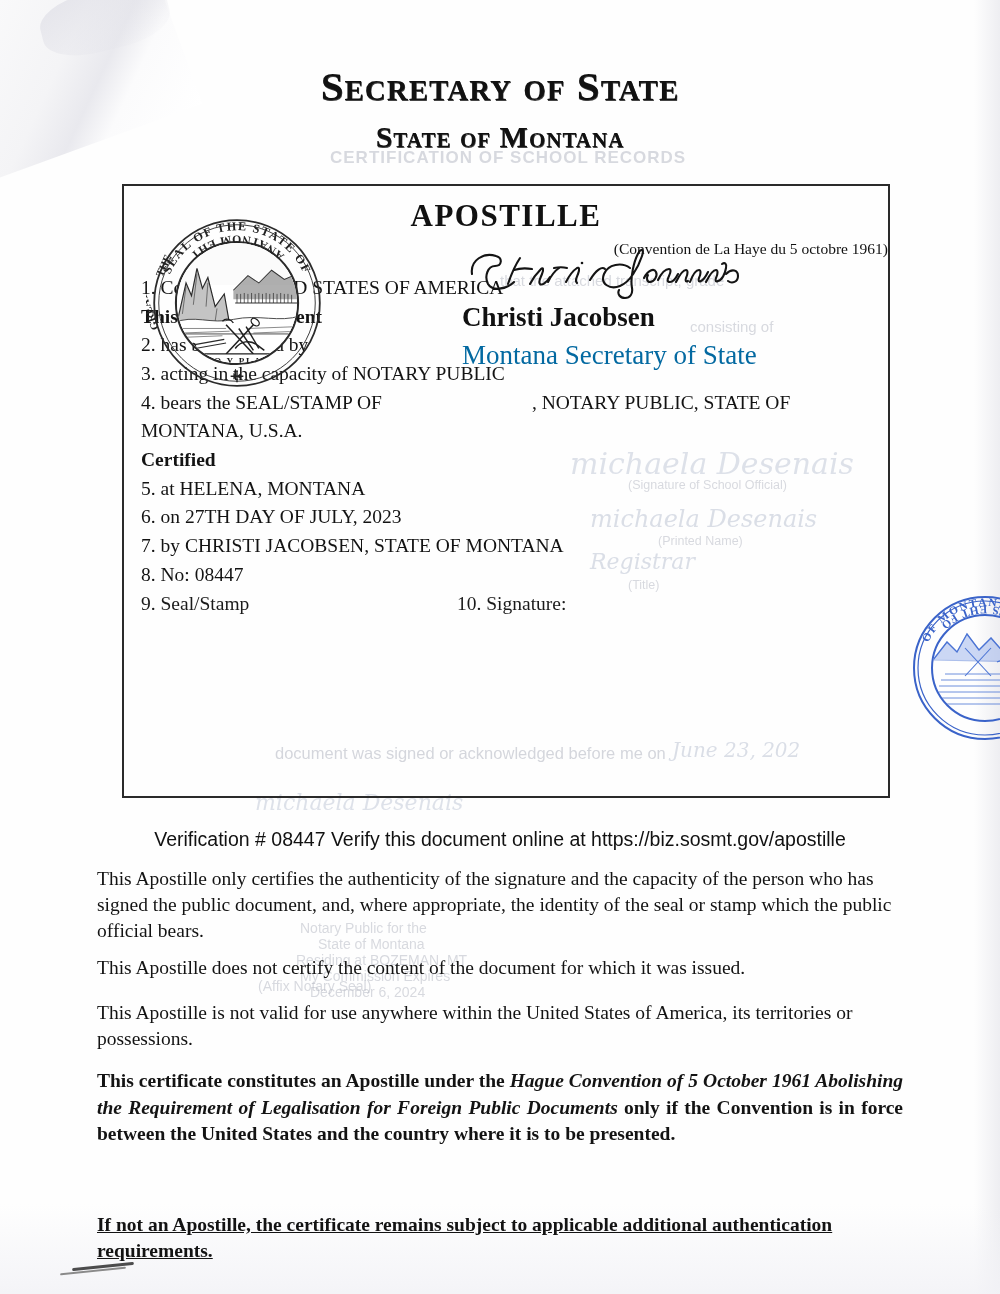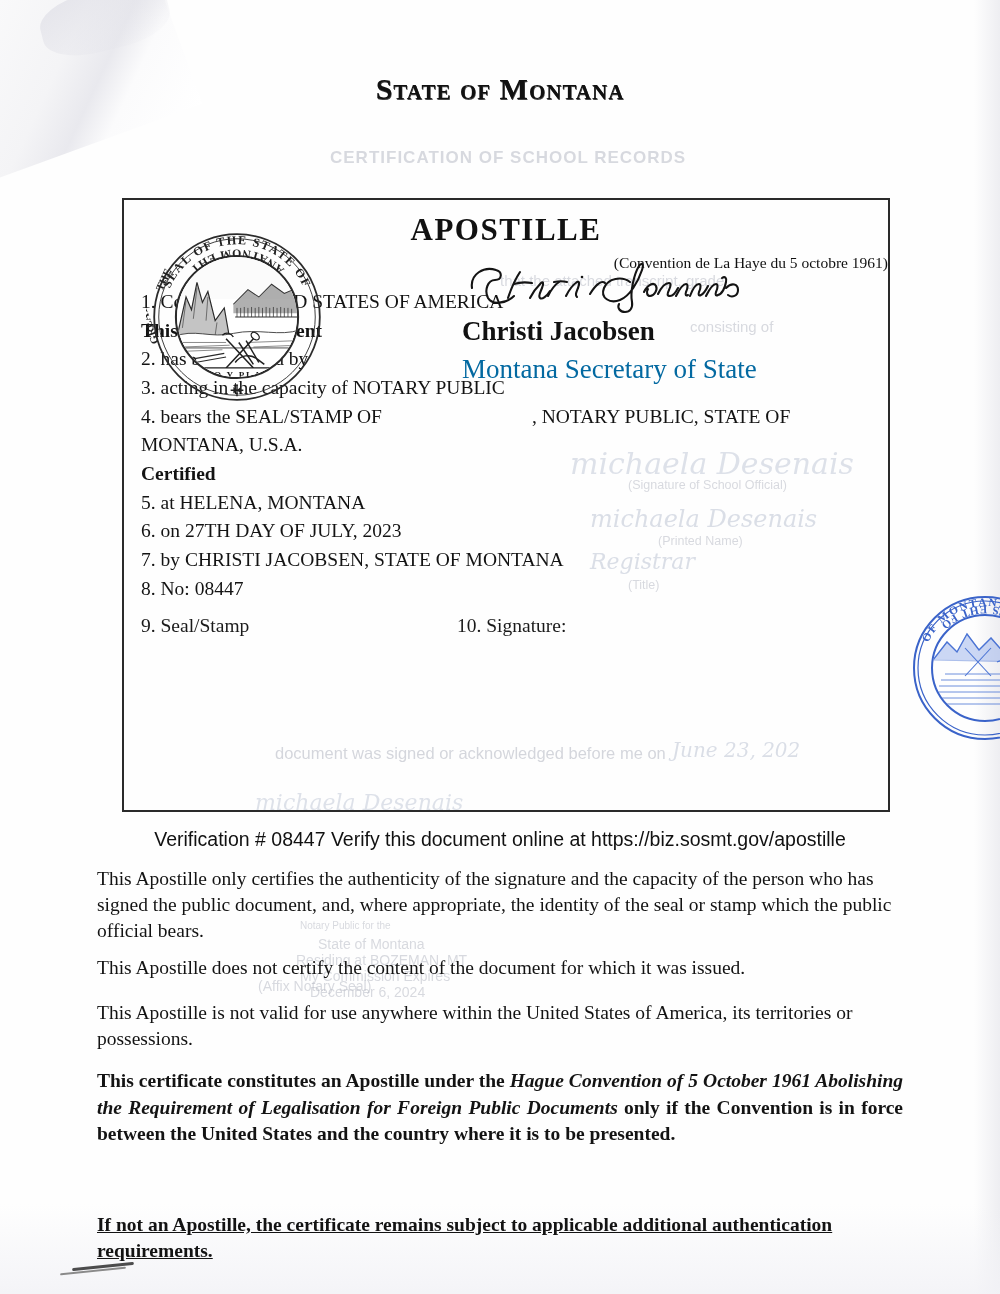--- a/index.html
+++ b/index.html
@@ -108,21 +108,21 @@
     color: #111;
     font-variant: small-caps;
     margin-top: 10px;
     text-shadow: 0.5px 0.5px 0 #444;
   }
 
   
   .apostille-box {
     position: absolute;
     left: 122px;
-    top: 198px;
+    top: 184px;
     width: 768px;
     height: 614px;
     border: 2px solid #2a2a2a;
     box-sizing: border-box;
     background: transparent;
   }
   .box-title {
     text-align: center;
     font-size: 31px;
     font-weight: bold;
@@ -143,21 +143,21 @@
     font-size: 19.5px;
     line-height: 1.47;
     color: #131313;
   }
   .item { white-space: normal; }
   .item.bold { font-weight: bold; }
   .blank-gap { display: inline-block; width: 150px; }
 
   .seal-sig-row {
     position: relative;
-    margin-top: 12px;
+    margin-top: 4px;
     padding-left: 17px;
     font-size: 19.5px;
   }
   .sig-label {
     position: absolute;
     left: 333px;
     top: 0;
   }
 
   
@@ -253,28 +253,29 @@
   <div class="ghost" style="left:690px; top:318px; font-size:15px;">consisting of</div>
   <div class="ghost ghost-script" style="left:570px; top:446px; font-size:30px; opacity:.45;">michaela Desenais</div>
   <div class="ghost" style="left:628px; top:478px; font-size:12.5px;text-align:right;">(Signature of School Official)</div>
   <div class="ghost ghost-script" style="left:590px; top:505px; font-size:24px; opacity:.5;">michaela Desenais</div>
   <div class="ghost" style="left:628px; top:534px; font-size:12.5px;margin-left:30px;">(Printed Name)</div>
   <div class="ghost ghost-script" style="left:590px; top:549px; font-size:22px; opacity:.5;">Registrar</div>
   <div class="ghost" style="left:628px; top:578px; font-size:12.5px;">(Title)</div>
   <div class="ghost" style="left:275px; top:744px; font-size:16.5px; opacity:.6;">document was signed or acknowledged before me on</div>
   <div class="ghost ghost-script" style="left:672px; top:738px; font-size:20px; opacity:.5;">June  23,  202</div>
   <div class="ghost ghost-script" style="left:255px; top:790px; font-size:22px; opacity:.45;">michaela Desenais</div>
-  <div class="ghost" style="left:300px; top:920px; font-size:10px;">Notary Public for the</div>
+  <div class="ghost" style="left:300px; top:920px; font-size:14px;">Notary Public for the</div>
   <div class="ghost" style="left:318px; top:936px; font-size:14px;">State of Montana</div>
   <div class="ghost" style="left:296px; top:952px; font-size:14px;">Residing at BOZEMAN, MT</div>
   <div class="ghost" style="left:300px; top:968px; font-size:14px;">My Commission Expires</div>
   <div class="ghost" style="left:310px; top:984px; font-size:14px;">December 6, 2024</div>
   <div class="ghost" style="left:258px; top:978px; font-size:14px;">(Affix Notary Seal)</div>
 
   <div class="header">
+    <div class="line1">Secretary of State</div>
     <div class="line2">State of Montana</div>
   </div>
 
   <div class="apostille-box">
 
     <div class="box-title">APOSTILLE</div>
     <div class="box-subtitle">(Convention de La Haye du 5 octobre 1961)</div>
 
     <div class="items">
       <div class="item">1.  Country: UNITED STATES OF AMERICA</div>

